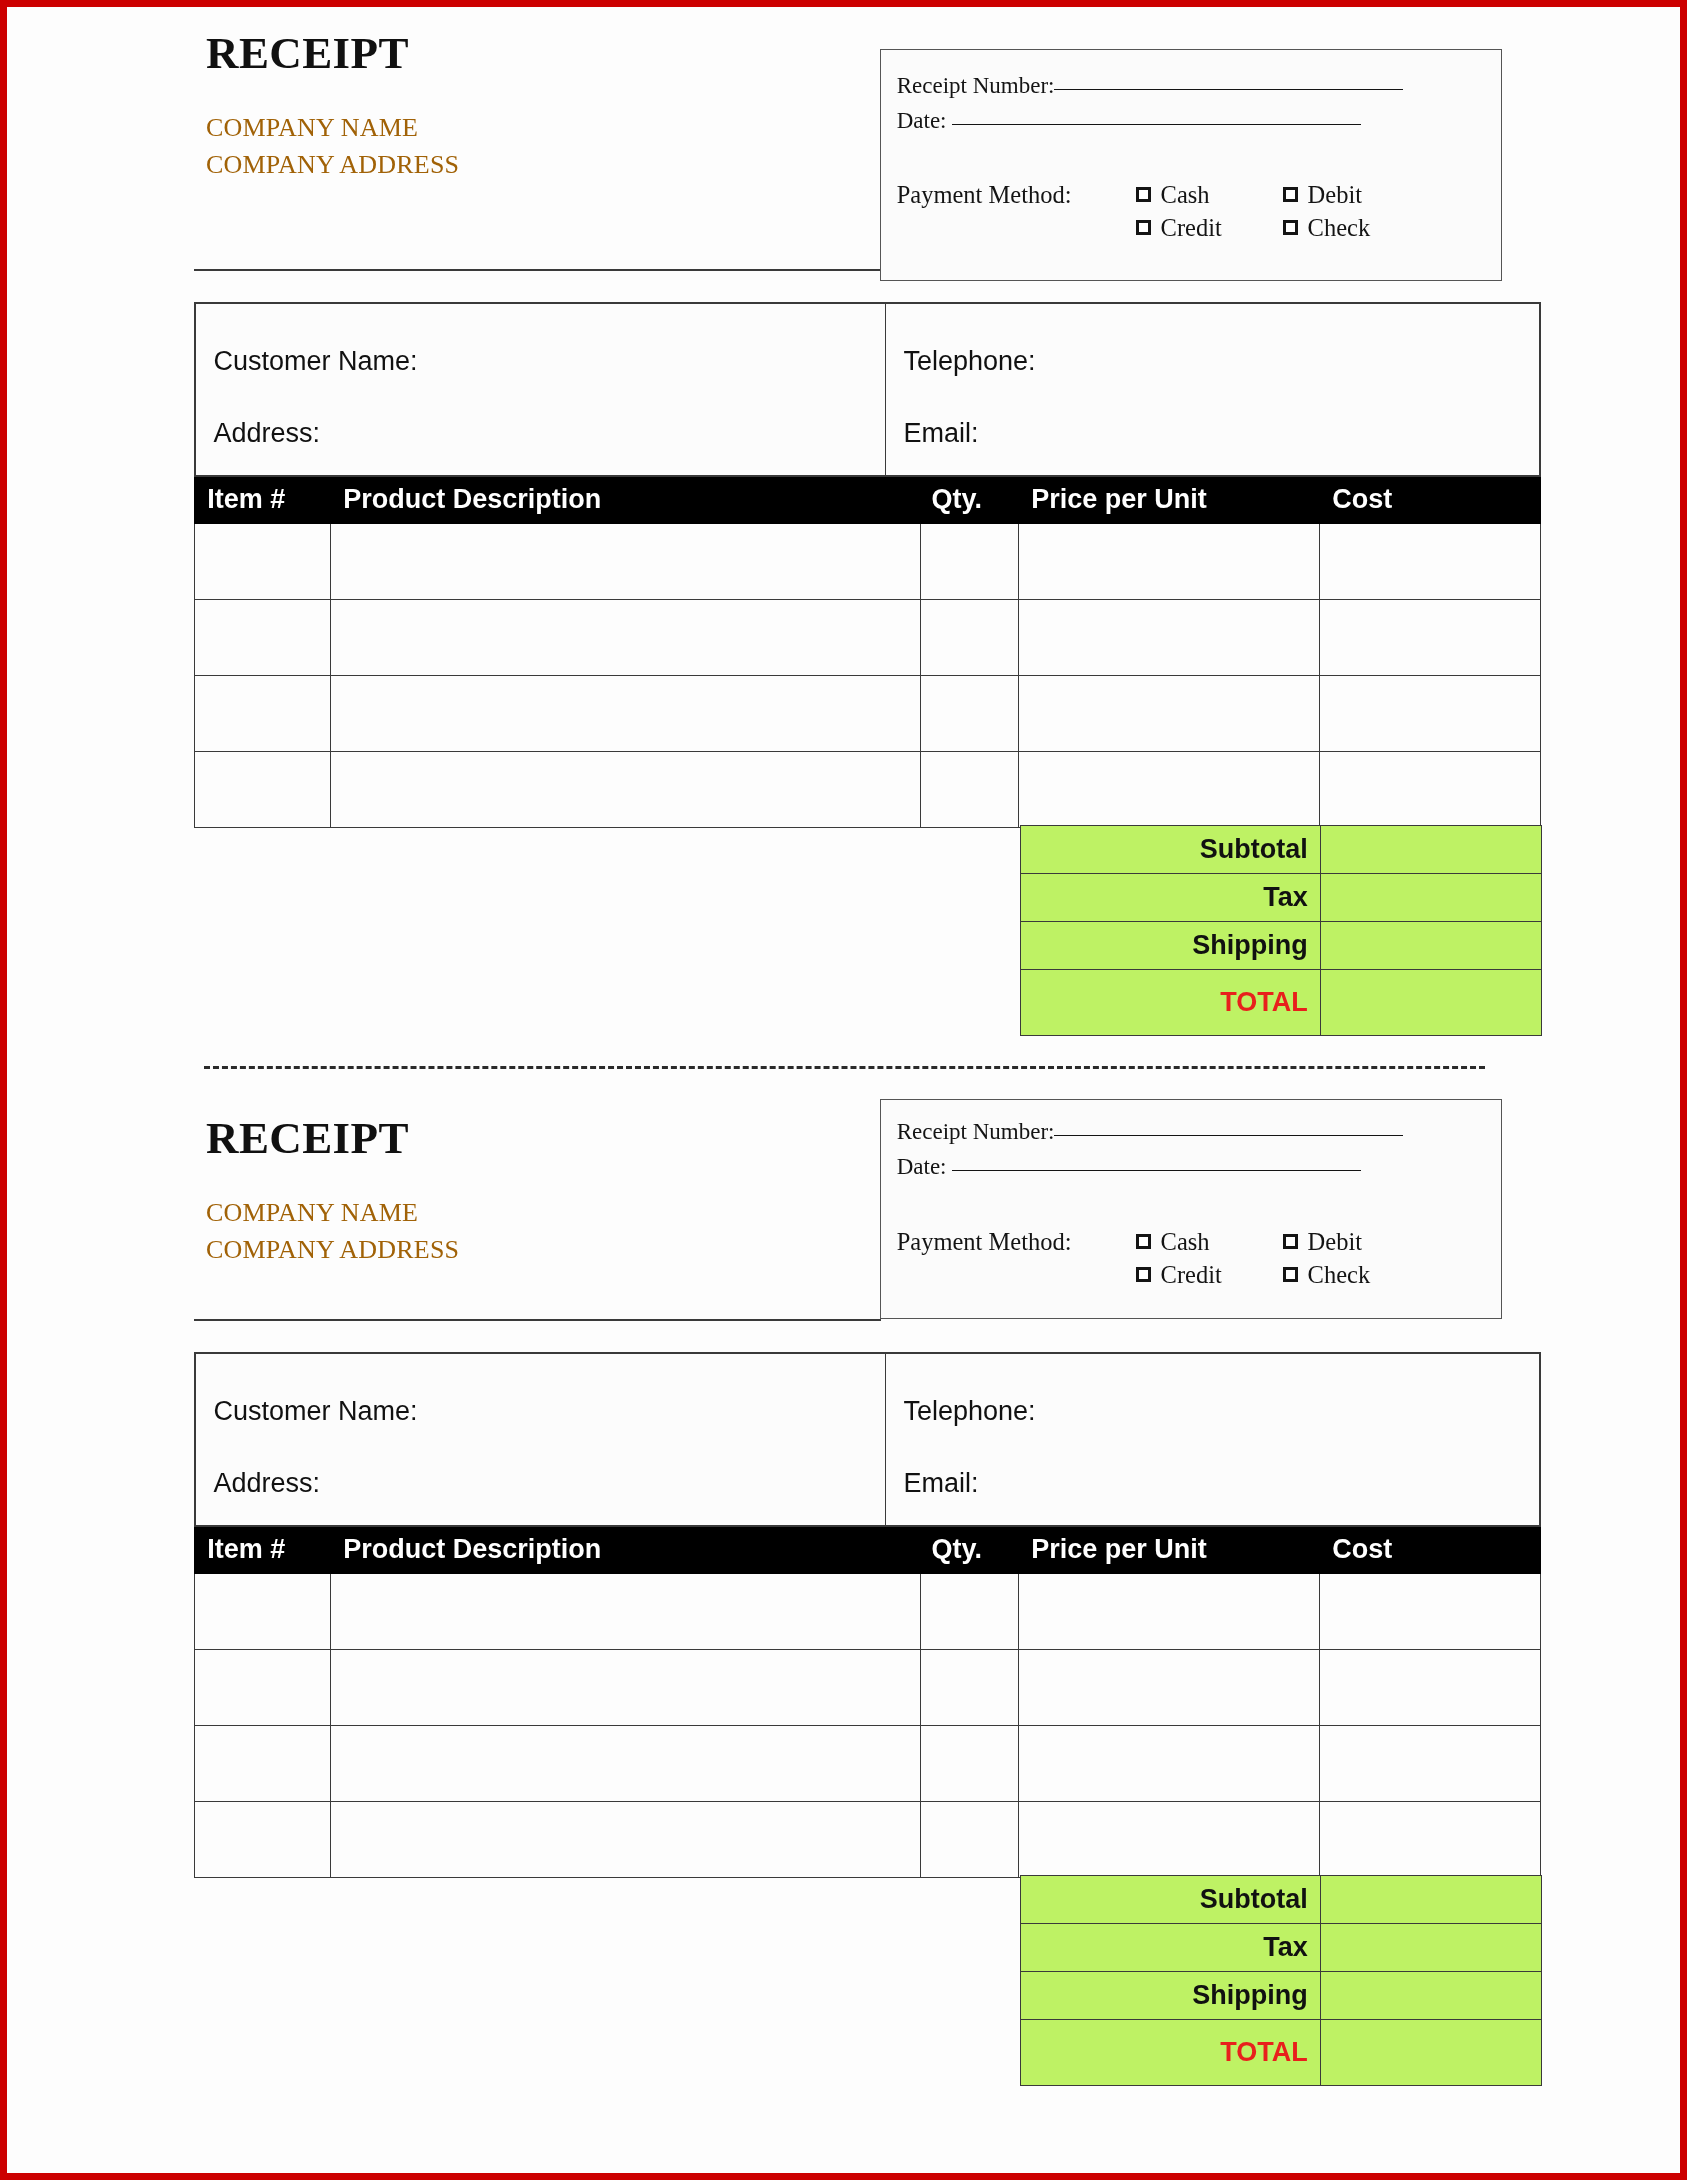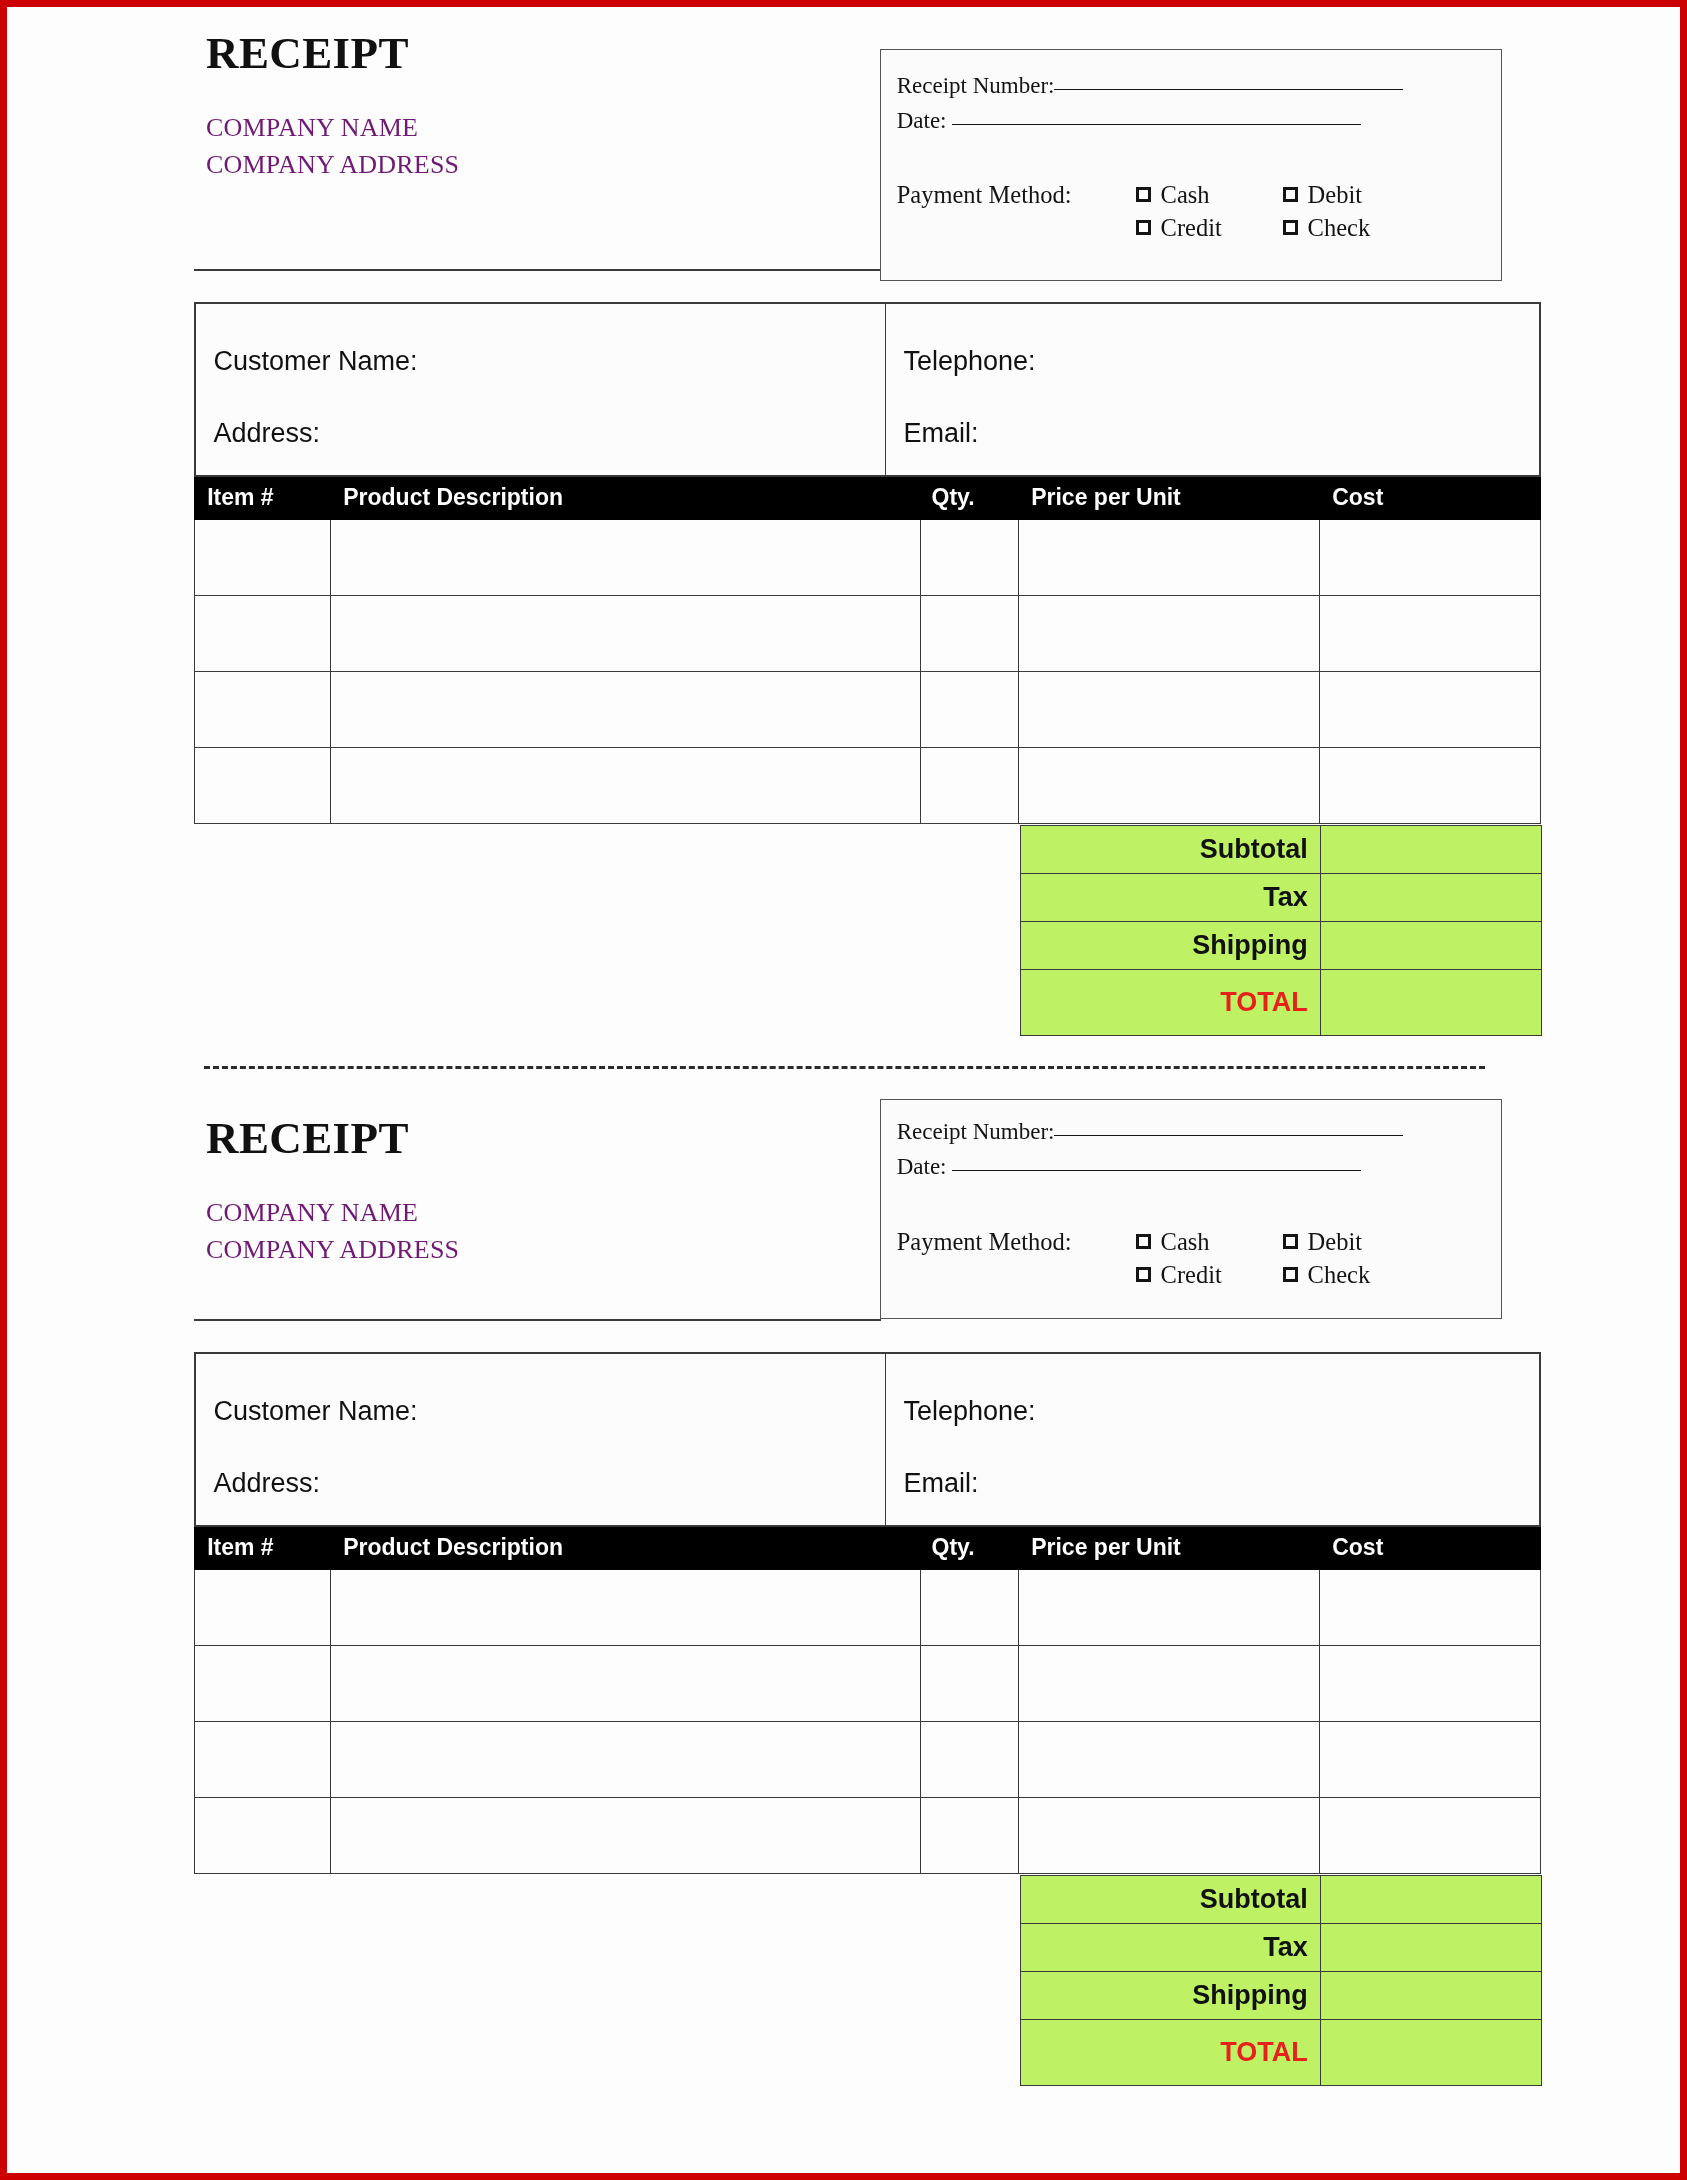--- a/index.html
+++ b/index.html
@@ -47,21 +47,21 @@
     font-weight: bold;
     font-size: 45px;
     letter-spacing: 0.4px;
     color: #111111;
     line-height: 1.05;
   }
 
   .company {
     font-family: "Liberation Serif", serif;
     font-size: 26px;
-    color: #701a75;
+    color: #a16207;
     line-height: 1.42;
     margin-top: 33px;
     letter-spacing: 0.2px;
   }
   .company div { white-space: nowrap; }
 
   .hdr-rule {
     position: absolute;
     left: 187px;
     width: 687px;
@@ -145,21 +145,21 @@
     border-collapse: collapse;
     table-layout: fixed;
   }
   .items th, .items td {
     border: 1.7px solid #3a3a3a;
     padding: 0;
   }
   .items thead th {
     background: #000000;
     color: #ffffff;
-    font-size: 23px;
+    font-size: 27px;
     font-weight: bold;
     text-align: left;
     padding: 6.1px 0 7.9px 12.2px;
     border-color: #000000;
     white-space: nowrap;
   }
   .items thead th.c-qty { padding-left: 10.5px; }
   .items tbody td { height: 76px; background: #fdfdfd; }
 
   .col-item  { width: 136px; }

